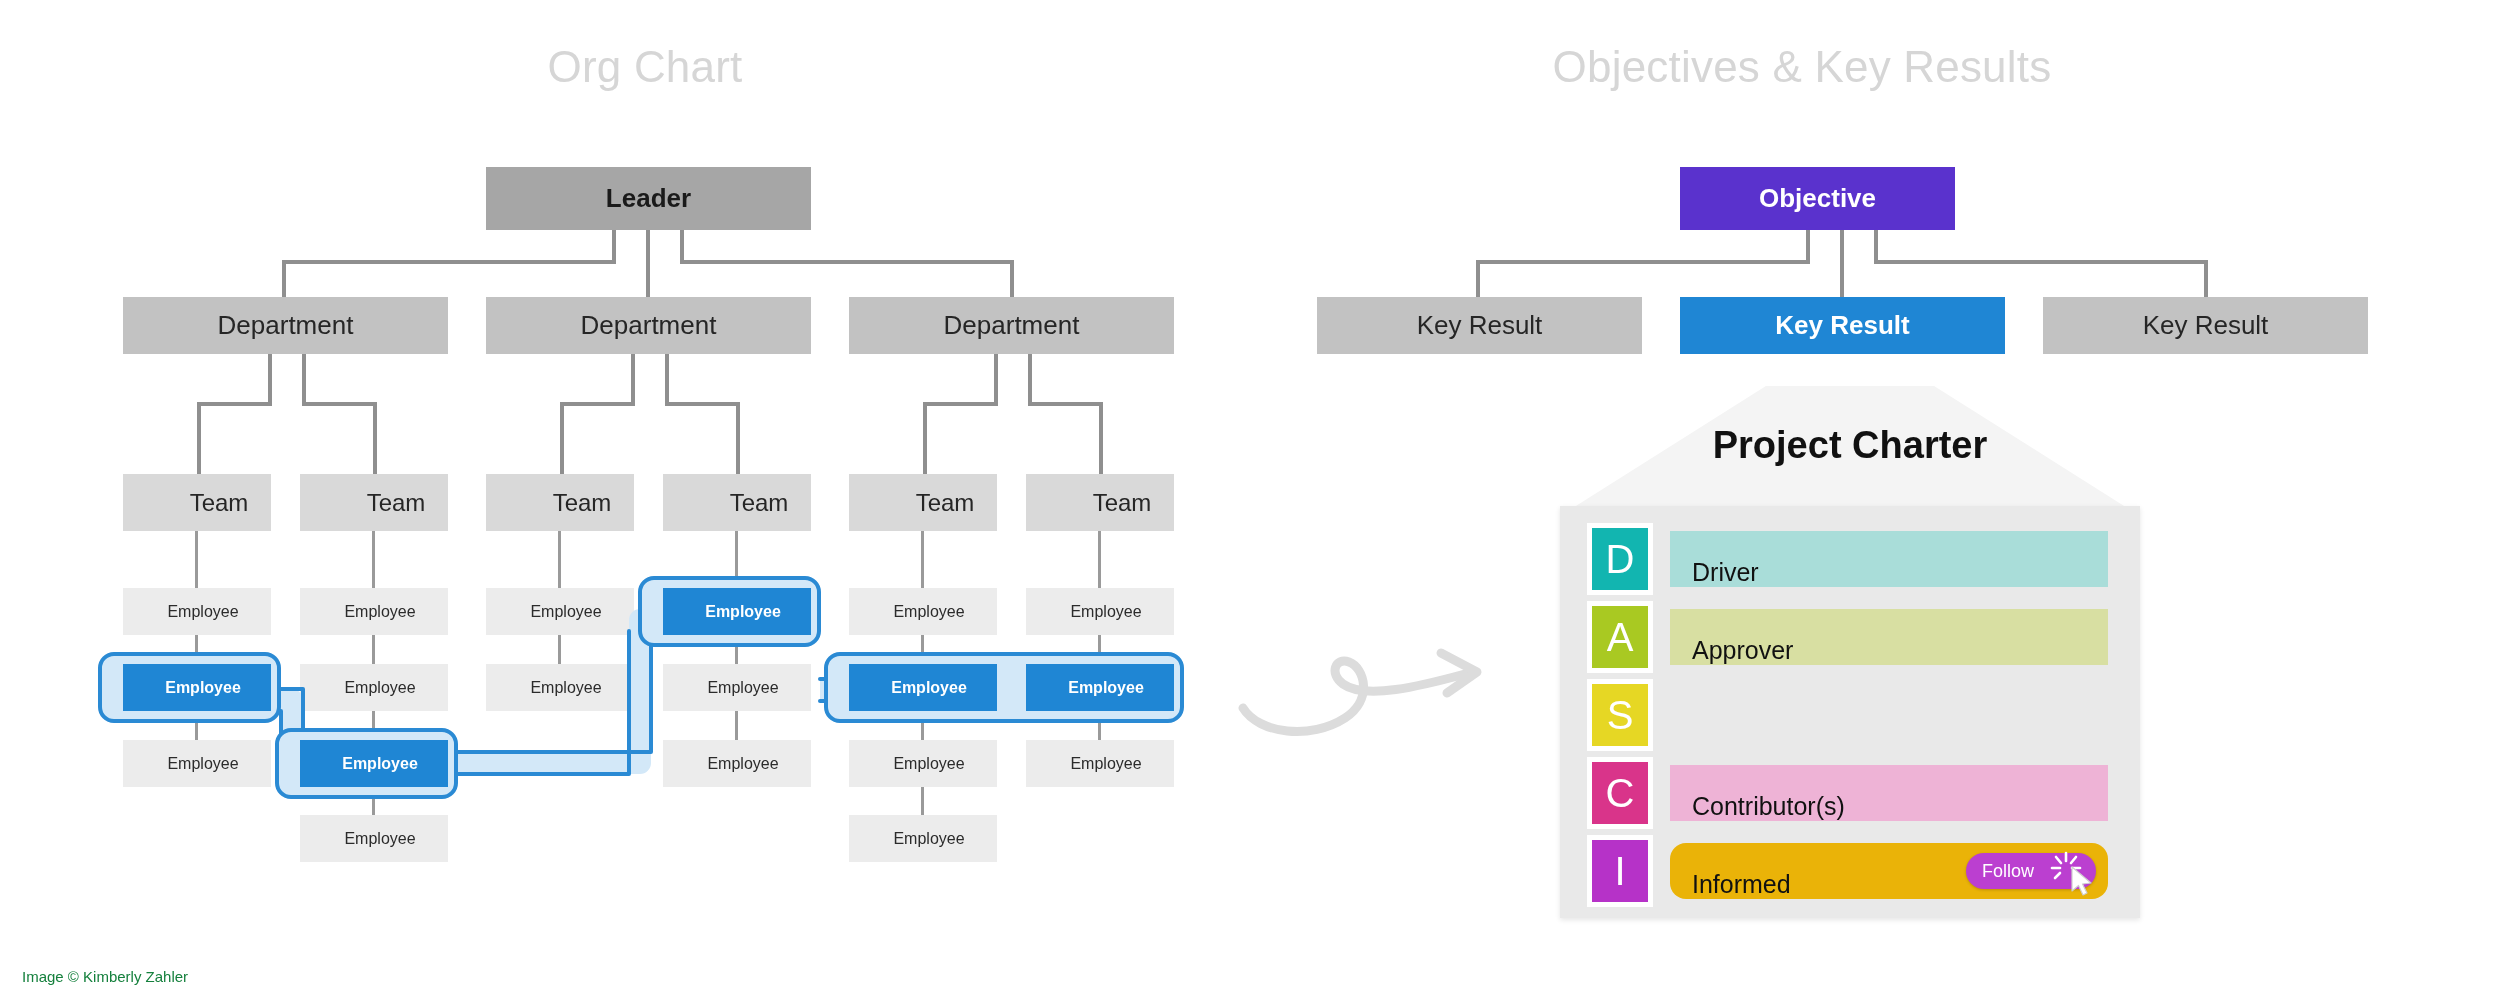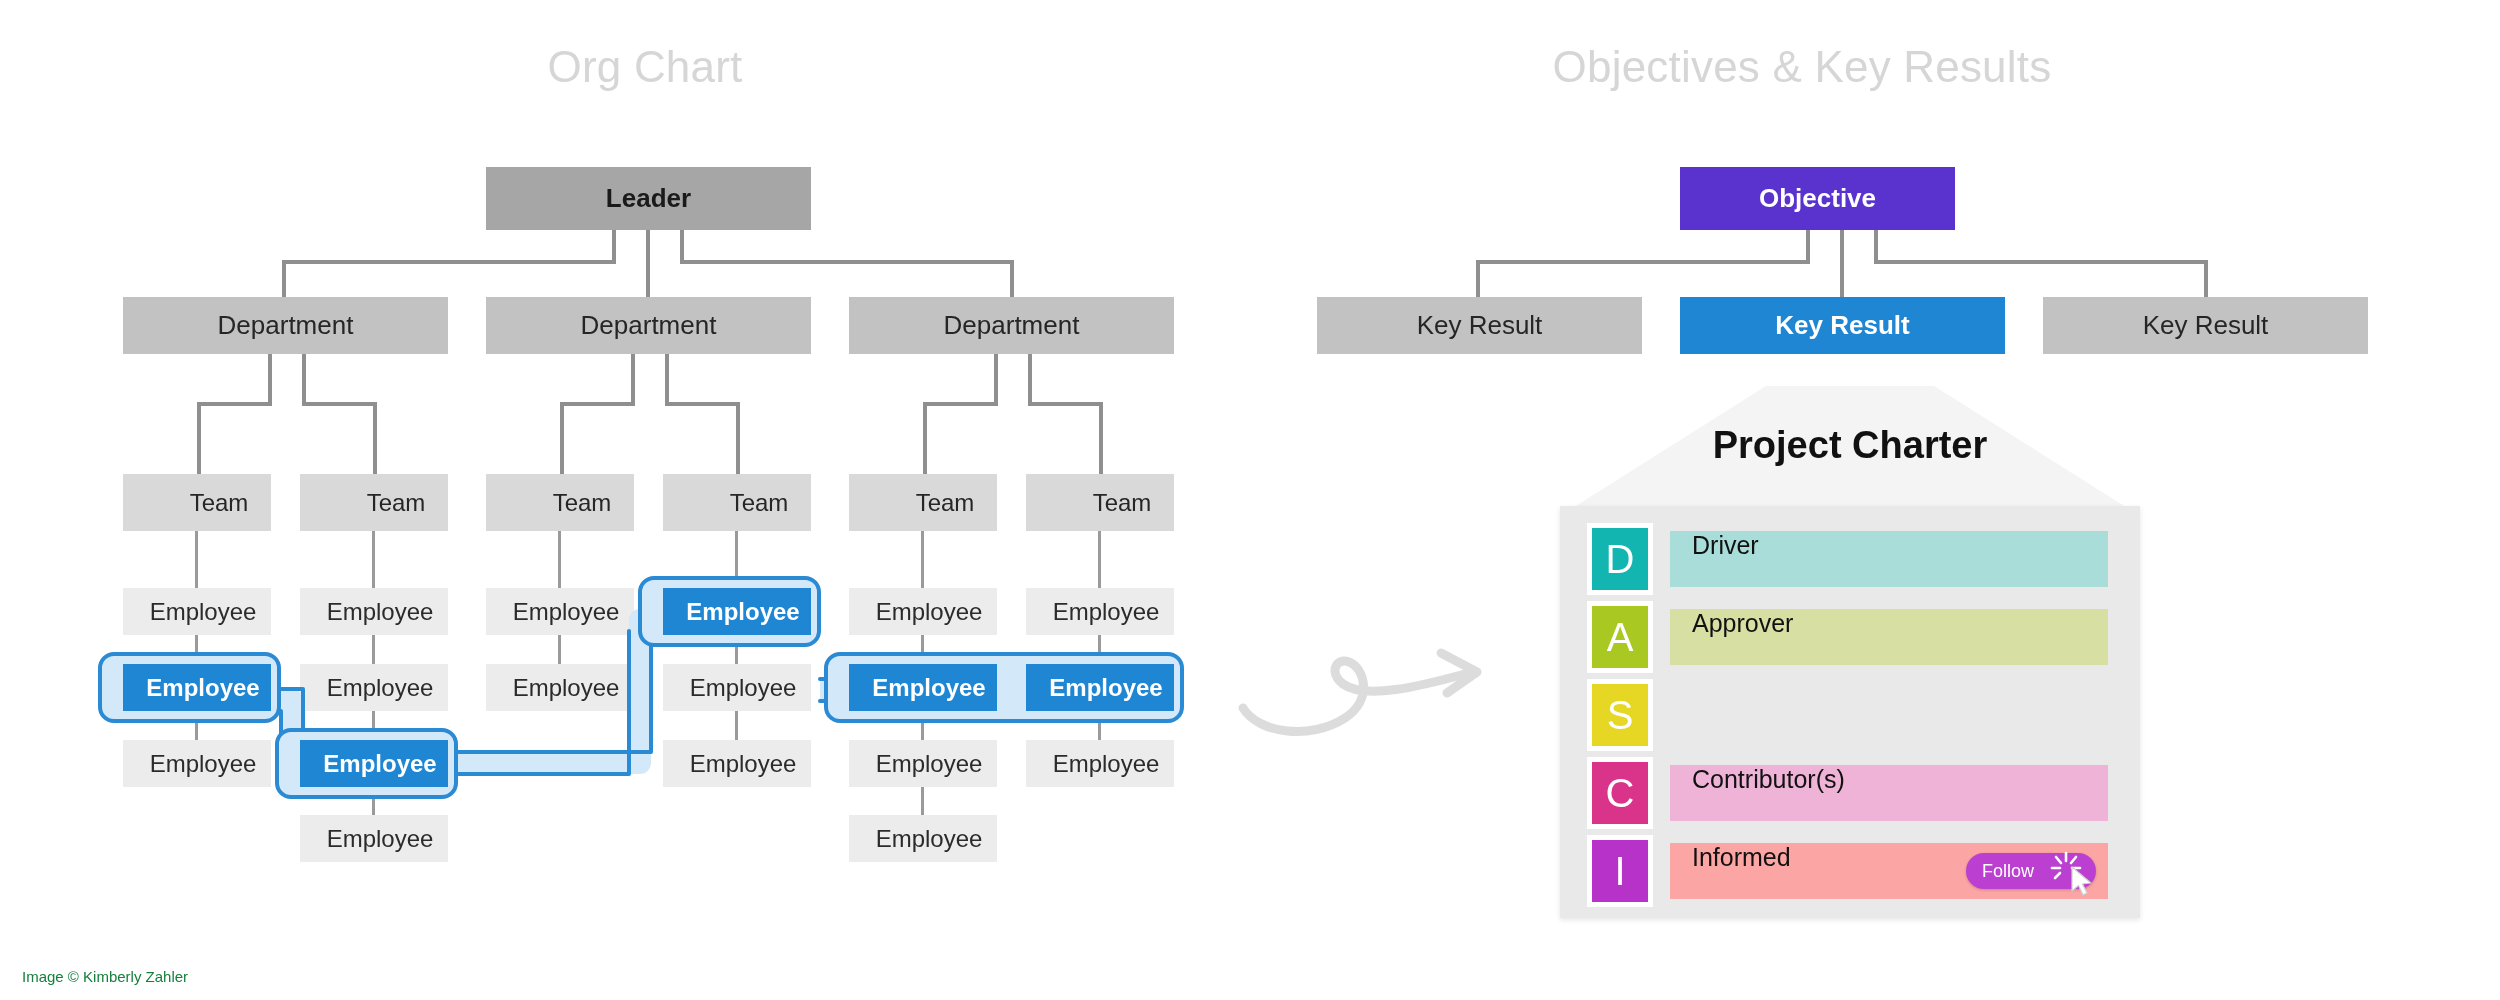--- a/index.html
+++ b/index.html
@@ -20,21 +20,21 @@
   #okr-title{left:1172px;width:1260px;}
 
   
   .node{
     position:absolute;display:flex;align-items:center;justify-content:center;
     box-sizing:border-box;text-align:center;white-space:nowrap;
   }
   .node-leader{background:#a6a6a6;color:#1a1a1a;font-size:26px;font-weight:700;}
   .node-dept{background:#c2c2c2;color:#262626;font-size:26px;font-weight:400;}
   .node-team{background:#d9d9d9;color:#262626;font-size:24px;font-weight:400;padding-left:44px;}
-  .node-emp{background:#ececec;color:#2b2b2b;font-size:24px;font-weight:400;padding-left:12px;}
+  .node-emp{background:#ececec;color:#2b2b2b;font-size:16px;font-weight:400;padding-left:12px;}
   .node-emp.sel{background:#1f86d4;color:#ffffff;font-weight:700;}
 
   .node-obj{background:#5a32cd;color:#ffffff;font-size:26px;font-weight:700;}
   .node-kr{background:#c2c2c2;color:#262626;font-size:26px;font-weight:400;}
   .node-kr.sel{background:#1f86d4;color:#ffffff;font-weight:700;}
 
   
   .ln{position:absolute;background:#8f8f8f;}
   .ln-v{width:4px;}
   .ln-h{height:4px;}
@@ -63,21 +63,21 @@
 
   .dasci-row{position:absolute;left:0;height:62px;width:100%;}
   .dasci-badge{
     position:absolute;left:32px;top:0;width:56px;height:62px;
     display:flex;align-items:center;justify-content:center;
     color:#ffffff;font-size:40px;font-weight:400;line-height:1;
     box-shadow:0 0 0 5px #ffffff;
   }
   .dasci-band{
     position:absolute;left:110px;top:3px;height:56px;width:438px;
-    display:flex;align-items:flex-start;
+    display:flex;align-items:flex-end;
   }
   .dasci-label{margin-left:22px;font-size:25px;color:#111;white-space:nowrap;}
 
   #follow-btn{
     position:absolute;right:12px;top:10px;height:36px;width:130px;
     background:#bb3fd0;border-radius:18px;
     display:flex;align-items:center;box-shadow:0 1px 3px rgba(0,0,0,.2);
   }
   #follow-label{color:#ffffff;font-size:18px;margin-left:16px;white-space:nowrap;}
 
@@ -336,21 +336,21 @@
     </div>
     <div class="dasci-band" style="background:#eeb3d6;">
       <span class="dasci-label">Contributor(s)</span>
     </div>
   </div>
 
   <div class="dasci-row" style="top:334px;">
     <div class="dasci-badge" style="background:#b632c8;">
       <span>I</span>
     </div>
-    <div class="dasci-band" style="background:#fca5a5;">
+    <div class="dasci-band" style="background:#eab308;border-radius:16px;">
       <span class="dasci-label">Informed</span>
 
       <div id="follow-btn">
         <span id="follow-label">Follow</span>
         <svg style="position:absolute;right:6px;top:-4px;width:44px;height:44px;" viewBox="0 0 44 44">
           <g stroke="#ffffff" stroke-width="2.6" stroke-linecap="round">
             <line x1="20" y1="4" x2="20" y2="12"></line>
             <line x1="10" y1="8" x2="15" y2="14"></line>
             <line x1="30" y1="8" x2="25" y2="14"></line>
             <line x1="6" y1="19" x2="14" y2="19"></line>

